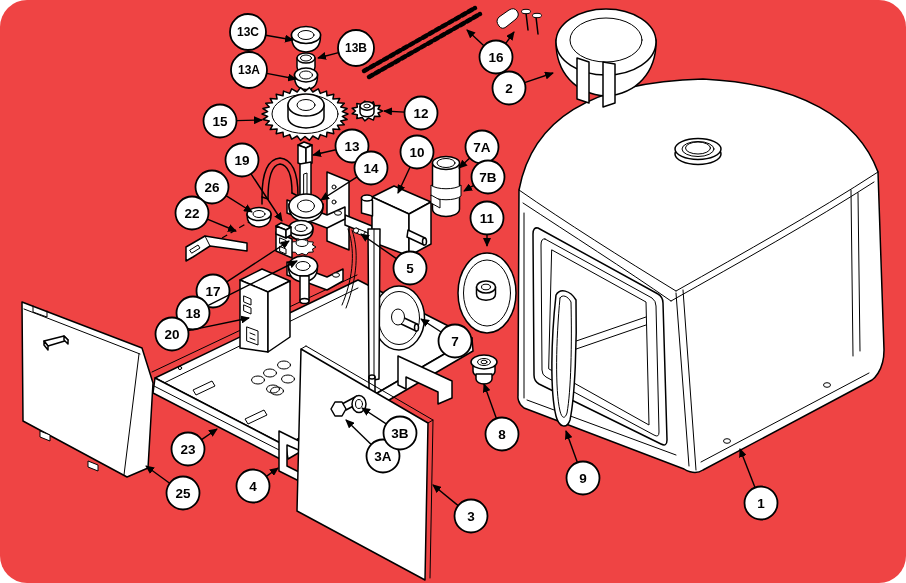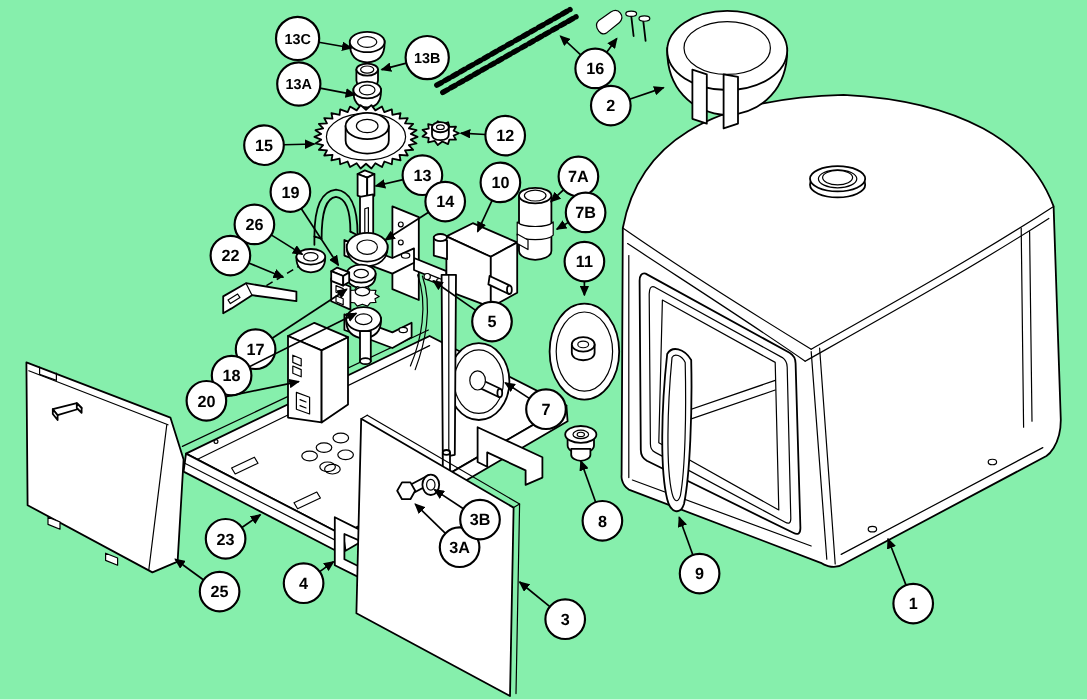--- a/index.html
+++ b/index.html
@@ -1,16 +1,16 @@
 <!DOCTYPE html>
 <html><head>
 <meta charset="utf-8">
 <style>
   html,body{margin:0;padding:0;background:#fff;}
-  #stage{width:906px;height:583px;background:#86efac;position:relative;overflow:hidden;}
+  #stage{width:906px;height:583px;background:#ef4444;position:relative;overflow:hidden;border-radius:27px;}
   svg{display:block;font-family:"Liberation Sans", sans-serif;}
   .ln{fill:none;stroke:#000;stroke-width:1.5;stroke-linecap:round;stroke-linejoin:round;}
   .th{fill:none;stroke:#000;stroke-width:1;stroke-linecap:round;stroke-linejoin:round;}
   .fw{fill:#fff;stroke:#000;stroke-width:1.5;stroke-linejoin:round;}
   .fwt{fill:#fff;stroke:#000;stroke-width:1;stroke-linejoin:round;}
   .chain{fill:none;stroke:#000;stroke-width:4.5;stroke-linecap:round;stroke-dasharray:4.5 3;}
   .dash{fill:none;stroke:#000;stroke-width:1.3;stroke-dasharray:6 4;}
   .callout-line{fill:none;stroke:#000;stroke-width:1.4;}
   .callout-circle{fill:#fff;stroke:#000;stroke-width:1.8;}
   .callout-text{fill:#000;font-weight:bold;text-anchor:middle;}

